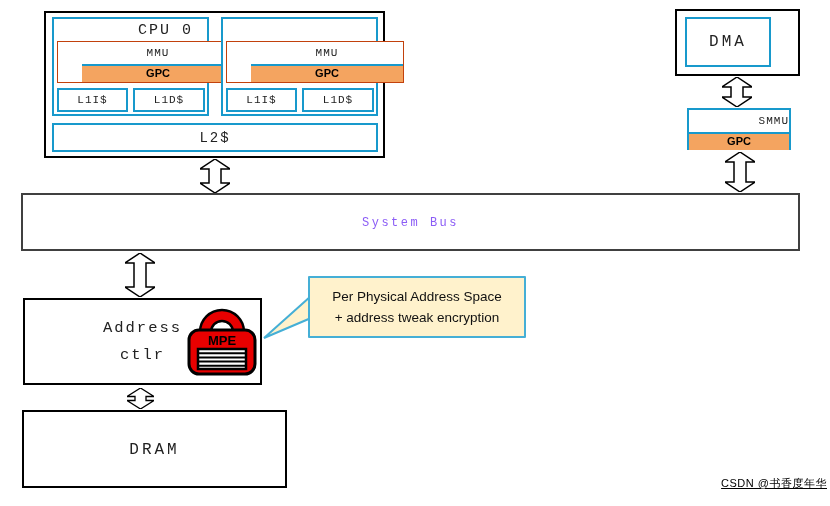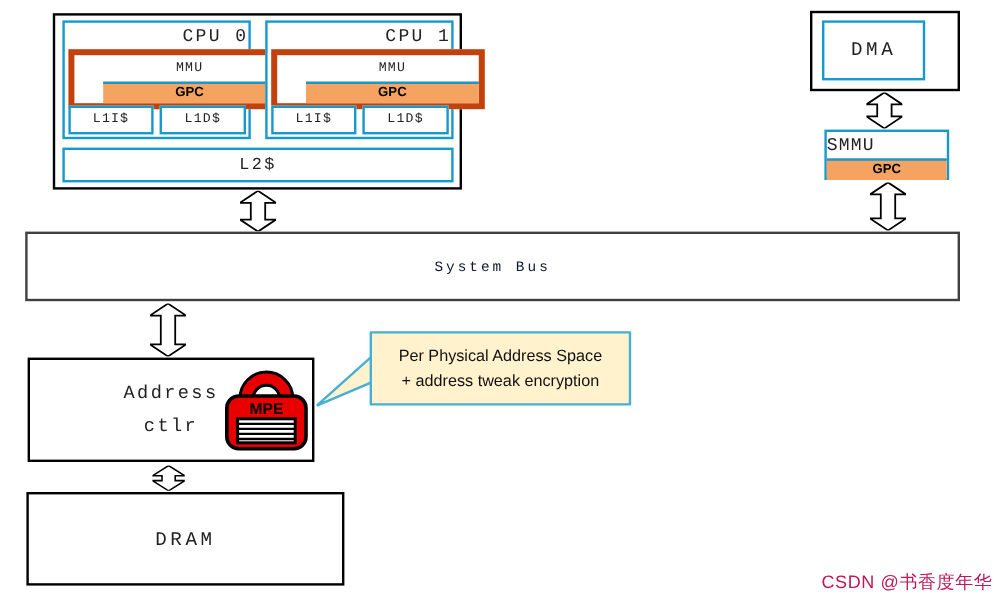--- a/index.html
+++ b/index.html
@@ -11,88 +11,87 @@
   .box { position:absolute; box-sizing:border-box; background:#ffffff; }
   .black { border:2px solid #000000; }
   .cyan  { border:2px solid #1899cc; }
   .mono  { font-family:"Liberation Mono","DejaVu Sans Mono",monospace; }
   .sans  { font-family:"Liberation Sans","DejaVu Sans",sans-serif; }
 
   
   .cluster { left:44px; top:11px; width:341px; height:147px; }
   .cpu { position:absolute; top:4px; width:157px; height:99px; }
   .cpu-title { position:absolute; left:0; top:0; width:100%; height:22px;
-    line-height:24px; text-align:right; font-size:15px; letter-spacing:2px; }
+    line-height:24px; text-align:center; font-size:15px; letter-spacing:2px;padding-left:35px; }
   .mmu-block { position:absolute; left:3px; top:22px; width:178px;
-    border:5px solid #c2410c; box-sizing:border-box; background:#fff;padding-left:24px; }
+    border:1px solid #c2410c; box-sizing:border-box; background:#fff;padding-left:24px; }
   .mmu-row { height:22px; line-height:22px; text-align:center;
     font-size:11px; letter-spacing:1px; }
   .gpc-row { height:16px; line-height:15px; text-align:center;
     font-size:11px; font-weight:bold; border-top:2px solid #1899cc;
     background:#F4A460; color:#000; }
   .l1-box { position:absolute; top:69px; width:71px; height:24px;
     border:2px solid #1899cc; box-sizing:border-box; line-height:20px;
     text-align:center; font-size:11px; letter-spacing:1px; background:#fff;font-family:Liberation Mono, monospace; }
   .l2-box { left:6px; top:110px; width:326px; height:29px; line-height:26px;
     text-align:center; font-size:14px; letter-spacing:2px; }
 
   
   .dma-outer { left:675px; top:9px; width:125px; height:67px; }
   .dma-inner { position:absolute; left:8px; top:6px; width:86px; height:50px;
     border:2px solid #1899cc; box-sizing:border-box; line-height:46px;
     text-align:center; font-size:16px; letter-spacing:3px; }
   .smmu-box { left:687px; top:108px; width:104px; height:42px; }
-  .smmu-row { height:22px; line-height:23px; text-align:left;
-    font-size:15px; letter-spacing:1px; }
+  .smmu-row { height:22px; line-height:23px; text-align:right;
+    font-size:11px; letter-spacing:1px; }
 
   
   .bus { left:21px; top:193px; width:779px; height:58px;
     border:2px solid #404040; line-height:56px; text-align:center;
-    font-size:12px; letter-spacing:2.5px; color:#0f172a; }
+    font-size:12px; letter-spacing:2.5px; color:#8b5cf6; }
 
   
   .mem { left:23px; top:298px; width:239px; height:87px;
     display:flex; flex-direction:column; justify-content:center; }
   .mem-line { text-align:center; font-size:15.5px; letter-spacing:2px;
     line-height:27px; }
   .dram { left:22px; top:410px; width:265px; height:78px; line-height:76px;
     text-align:center; font-size:16px; letter-spacing:3px; }
 
   
   .callout-body { position:absolute; left:308px; top:276px; width:218px;
     height:62px; box-sizing:border-box; background:#FFF2CC;
     border:2px solid #45AFD6; border-radius:1px;
     display:flex; flex-direction:column; justify-content:center; }
   .callout-line { text-align:center; font-size:13.5px; line-height:21px;
     color:#111; }
 
   .arrow-svg, .icon-svg { position:absolute; display:block; }
 
   .watermark { position:absolute; right:3px; top:476px; width:240px;
-    text-align:right; font-size:15px; color:#be185d; letter-spacing:0.5px; }
+    text-align:right; font-size:11px; color:#000000; letter-spacing:0.5px;text-decoration:underline; }
 </style>
 </head>
 <body>
 
 <div class="canvas">
 
   <div class="box black cluster">
 
     <div class="box cyan cpu" style="left:6px;">
       <div class="cpu-title mono">CPU 0</div>
       <div class="mmu-block">
         <div class="mmu-row mono">MMU</div>
         <div class="gpc-row sans">GPC</div>
       </div>
       <div class="l1-box mono" style="left:3px;">L1I$</div>
       <div class="l1-box mono" style="left:79px;width:72px;">L1D$</div>
     </div>
 
     <div class="box cyan cpu" style="left:175px;">
-      <div class="cpu-title mono">CPU 1</div>
       <div class="mmu-block">
         <div class="mmu-row mono">MMU</div>
         <div class="gpc-row sans">GPC</div>
       </div>
       <div class="l1-box mono" style="left:3px;">L1I$</div>
       <div class="l1-box mono" style="left:79px;width:72px;">L1D$</div>
     </div>
 
     <div class="box cyan l2-box mono">L2$</div>
   </div>

